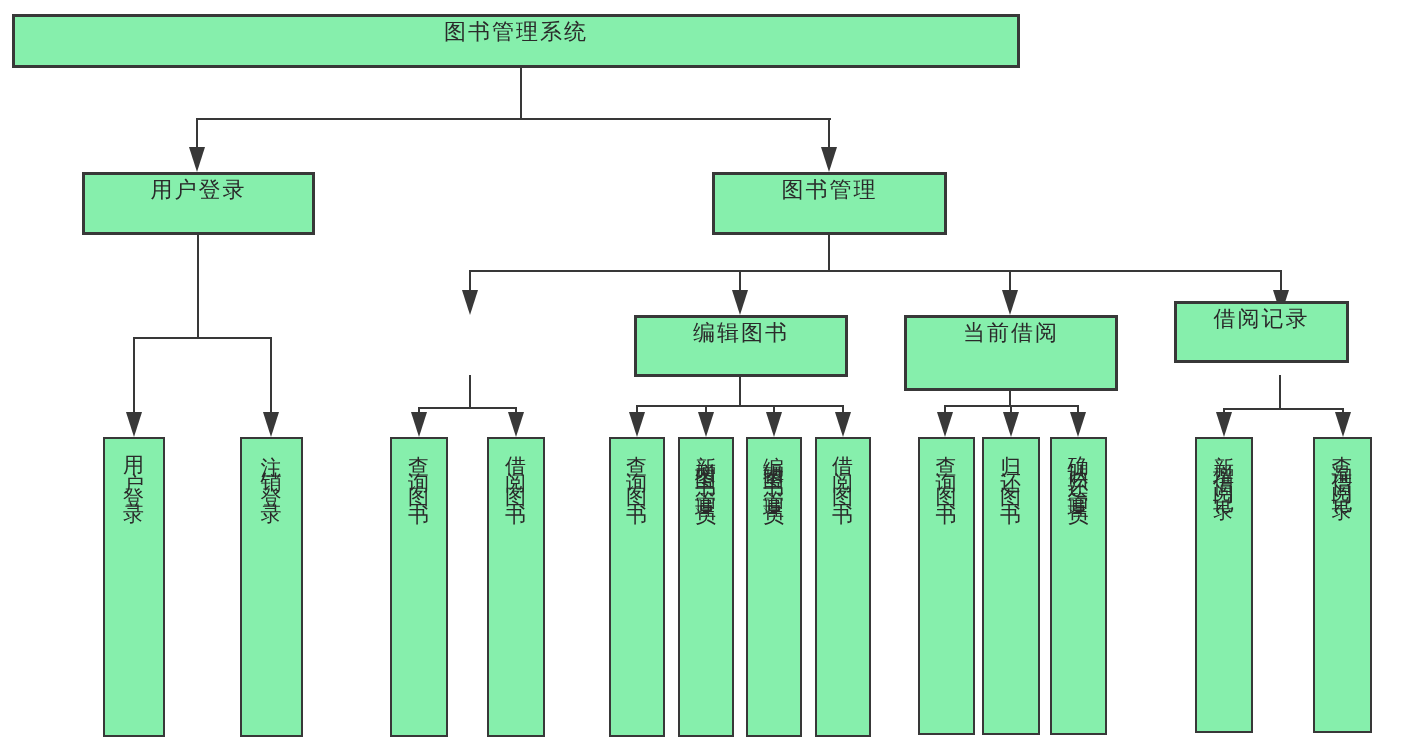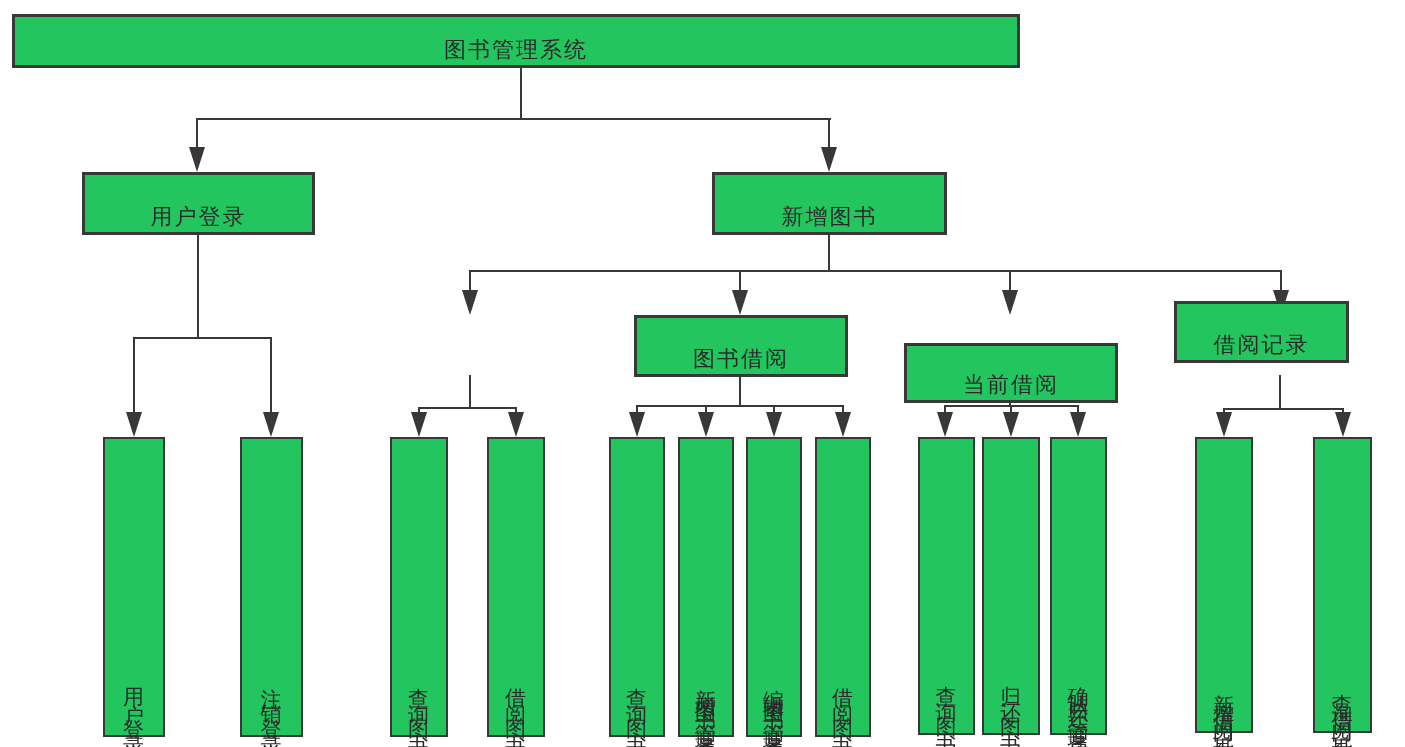--- a/index.html
+++ b/index.html
@@ -3,22 +3,22 @@
 <meta charset="utf-8">
 <style>
   html,body { margin:0; padding:0; background:#ffffff; }
   .canvas {
     position:relative; width:1405px; height:747px;
     background:#ffffff; overflow:hidden;
     font-family:"Liberation Sans","DejaVu Sans",sans-serif;
     color:#2a2a2a;
   }
   .box {
-    position:absolute; box-sizing:border-box; background:#22c55e;
-    border:2px solid #383838; display:flex; align-items:flex-end; justify-content:center;
+    position:absolute; box-sizing:border-box; background:#86efac;
+    border:2px solid #383838; display:flex; align-items:flex-start; justify-content:center;
   }
   .box.h { border-width:3px; font-size:22px; letter-spacing:2px; font-weight:500; }
   .box.v { border-width:2px; }
   .vtext {
     writing-mode:vertical-rl; text-orientation:mixed;
     font-size:21px; line-height:1; white-space:nowrap;
   }
   .sp-lg { letter-spacing:16px; }
   .sp-md { letter-spacing:9px; }
   .sp-sm { letter-spacing:7px; }
@@ -99,27 +99,27 @@
   <div class="arrow" style="left:1335px;top:412px;"></div>
 
   <div class="box h" style="left:12px;top:14px;width:1008px;height:54px;">
     <span>图书管理系统</span>
   </div>
 
   <div class="box h" style="left:82px;top:172px;width:233px;height:63px;">
     <span>用户登录</span>
   </div>
   <div class="box h" style="left:712px;top:172px;width:235px;height:63px;">
-    <span>新增图书</span>
+    <span>图书管理</span>
   </div>
 
   <div class="box h" style="left:634px;top:315px;width:214px;height:62px;">
-    <span>图书借阅</span>
+    <span>编辑图书</span>
   </div>
-  <div class="box h" style="left:904px;top:315px;width:214px;height:60px;margin-top:28px;">
+  <div class="box h" style="left:904px;top:315px;width:214px;height:76px;">
     <span>当前借阅</span>
   </div>
   <div class="box h" style="left:1174px;top:301px;width:175px;height:62px;">
     <span>借阅记录</span>
   </div>
 
   <div class="box v" style="left:103px;top:437px;width:62px;height:300px;">
     <span class="vtext sp-lg">用户登录</span>
   </div>
   <div class="box v" style="left:240px;top:437px;width:63px;height:300px;">

